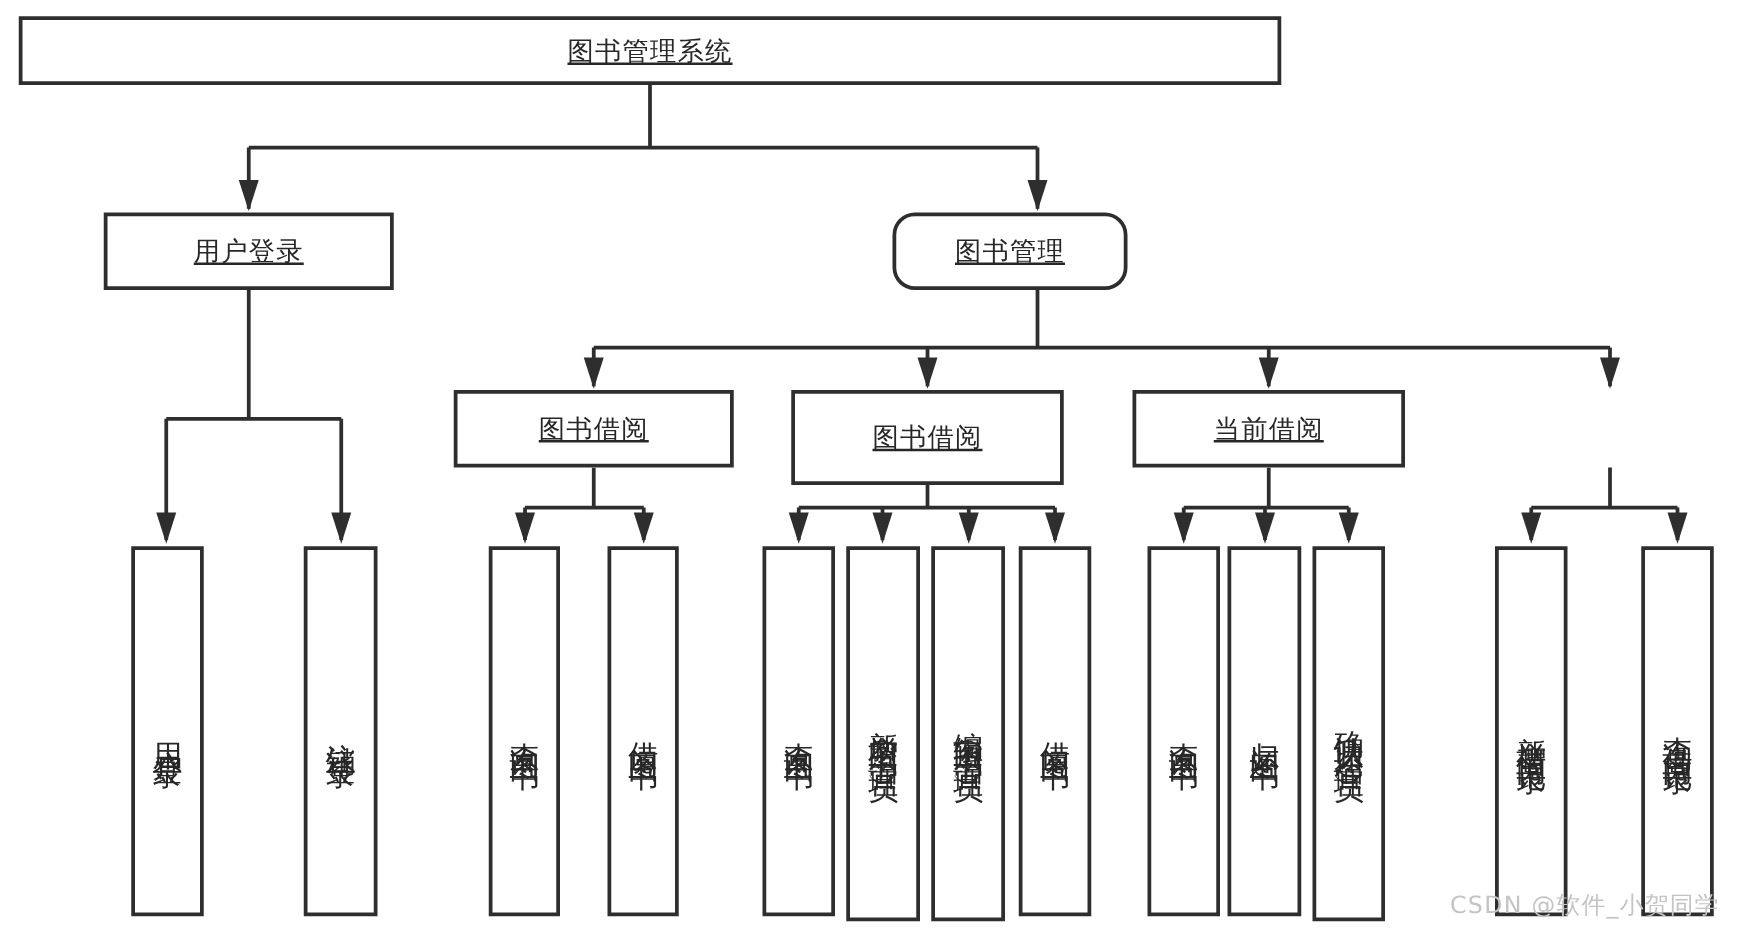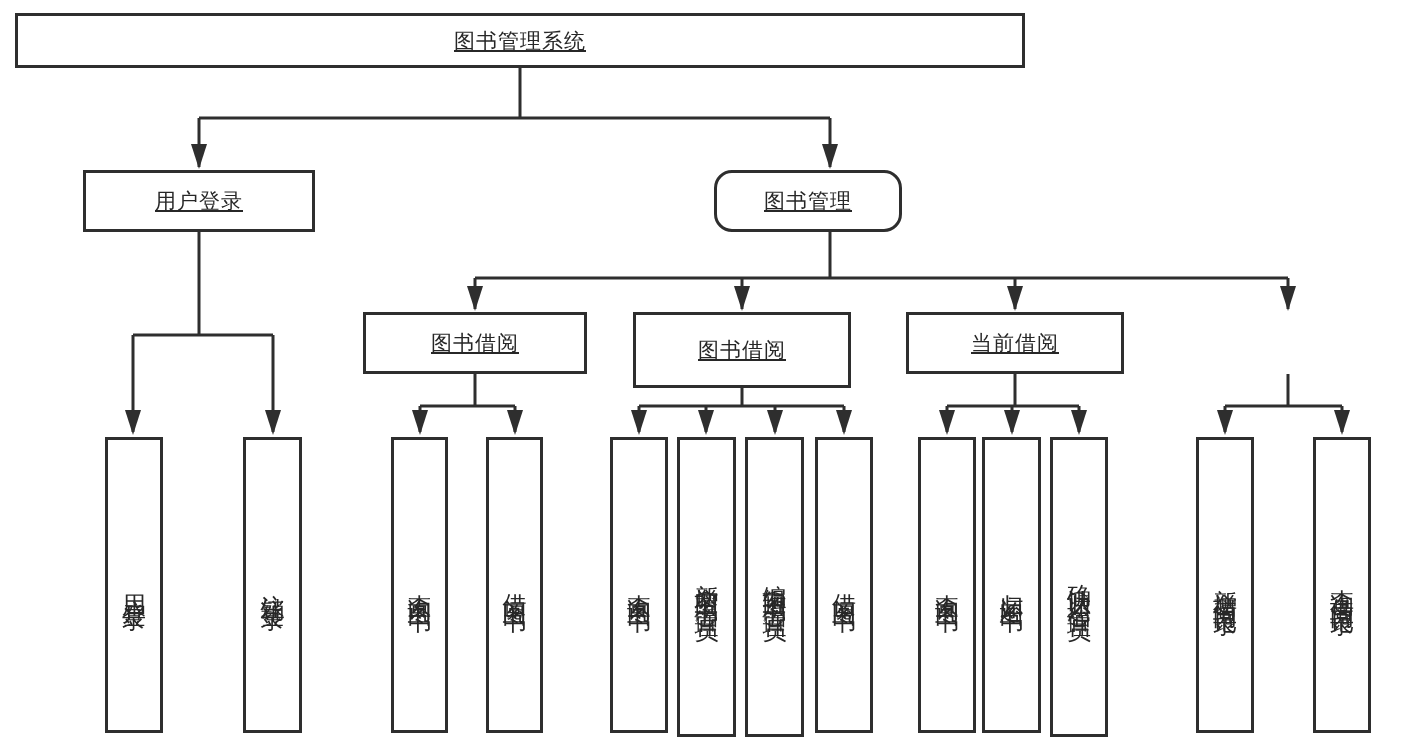--- a/index.html
+++ b/index.html
@@ -141,14 +141,15 @@
     <span>确认归还（管理员）</span>
   </div>
 
   <div class="box vbox" style="left:1196px; top:437px; width:58px; height:296px;">
     <span>新增借阅记录</span>
   </div>
   <div class="box vbox" style="left:1313px; top:437px; width:58px; height:296px;">
     <span>查询借阅记录</span>
   </div>
 
+  <div id="watermark">CSDN @软件_小贺同学</div>
 
 </div>
 
 </body></html>

